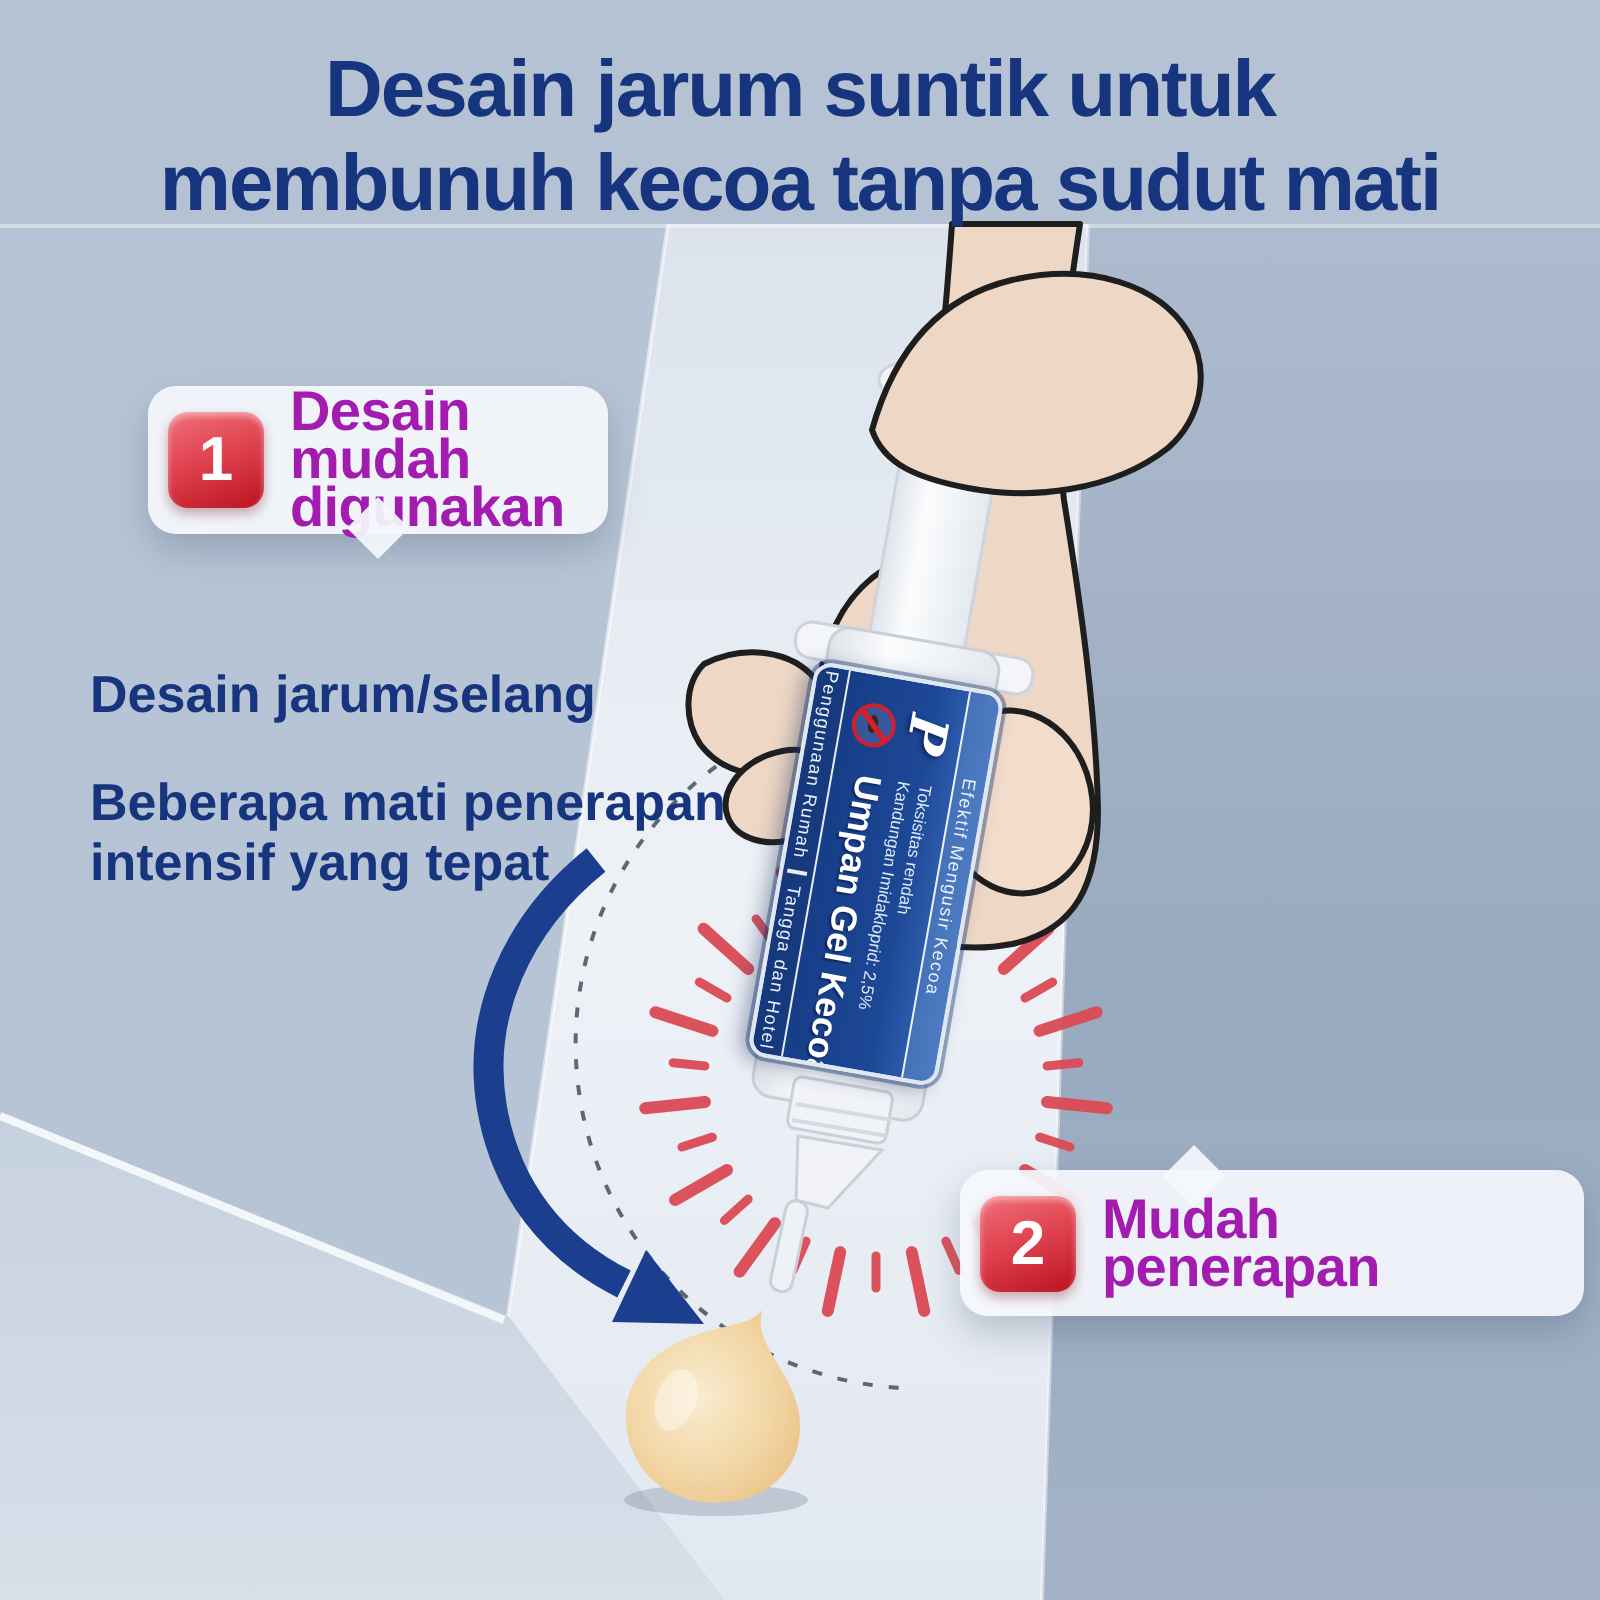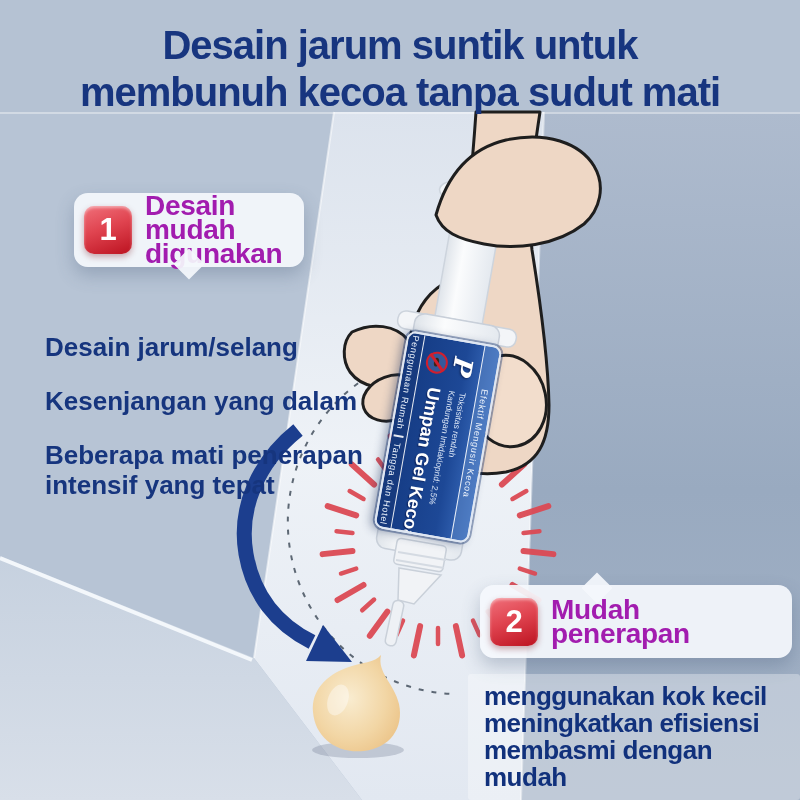--- a/index.html
+++ b/index.html
@@ -227,23 +227,17 @@
     <div class="tail"></div>
     <div class="badge">2</div>
     <div class="bubble-label">
       <div>Mudah</div>
       <div>penerapan</div>
     </div>
   </div>
 
   <div class="features">
     <div class="feat">Desain jarum/selang</div>
-    <div class="feat">Kesenjangan yang dalam</div>
     <div class="feat">Beberapa mati penerapan intensif yang tepat</div>
   </div>
 
-  <div class="benefit">
-    <div>menggunakan kok kecil</div>
-    <div>meningkatkan efisiensi</div>
-    <div>membasmi dengan mudah</div>
-  </div>
 
 </div>
 
 </body></html>

